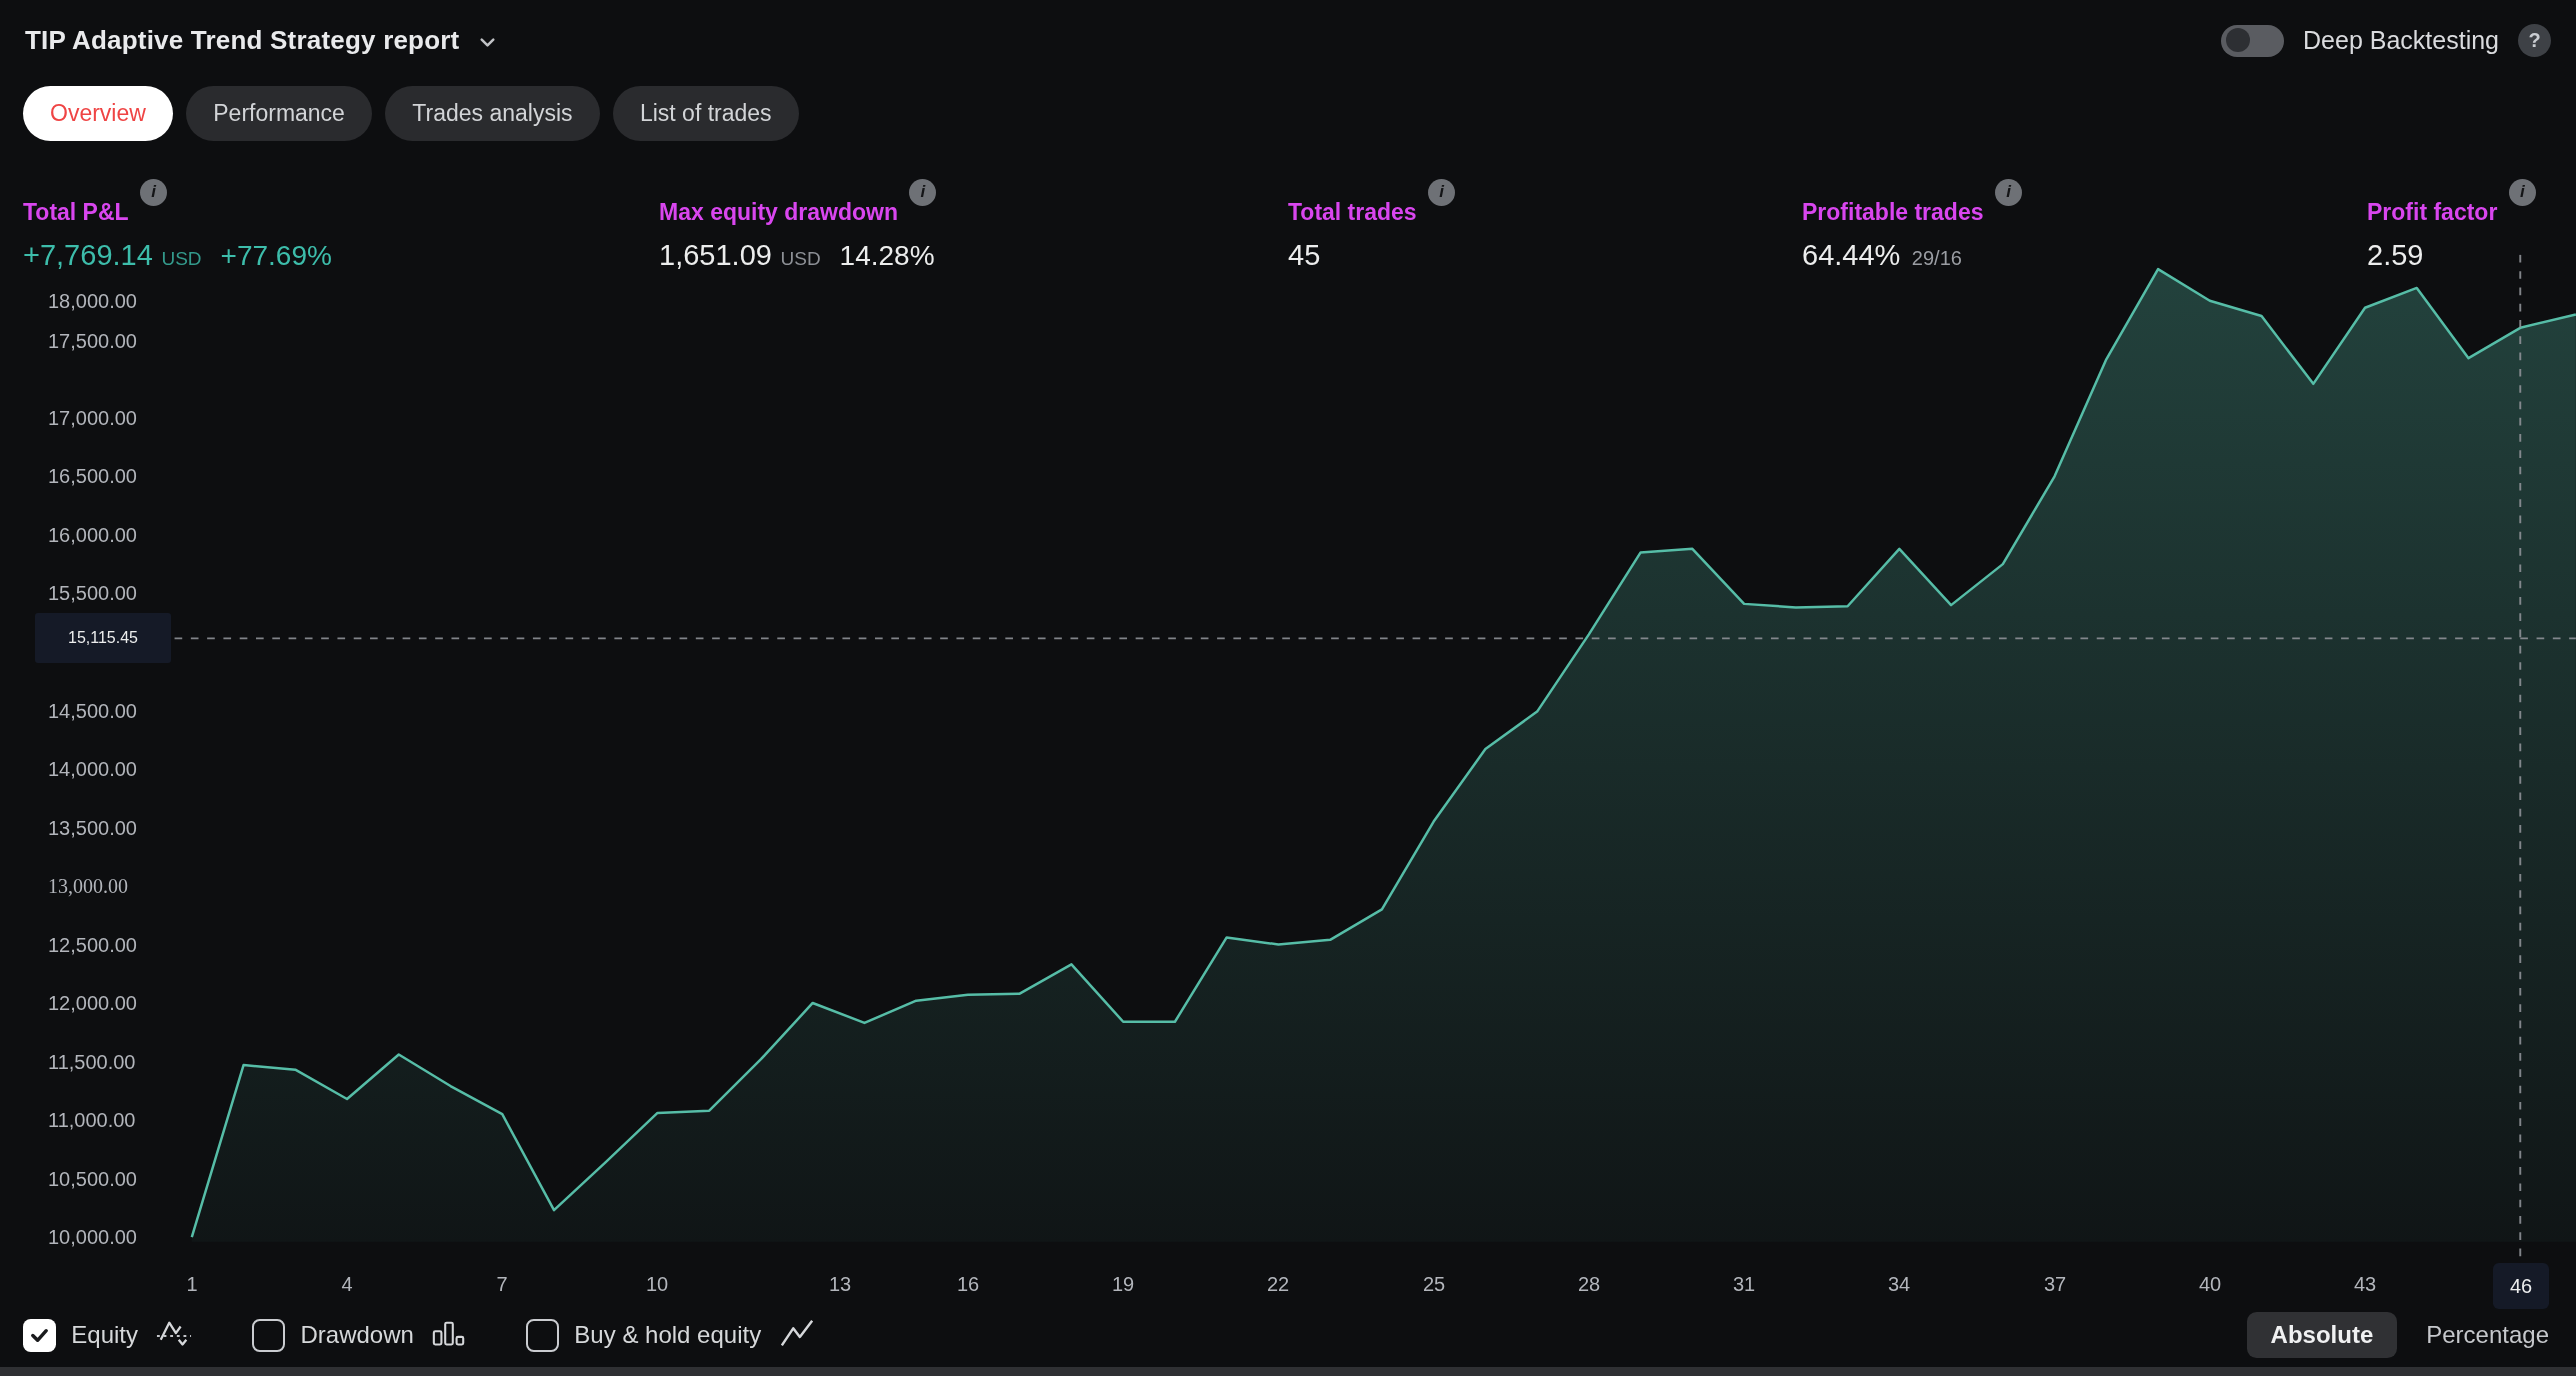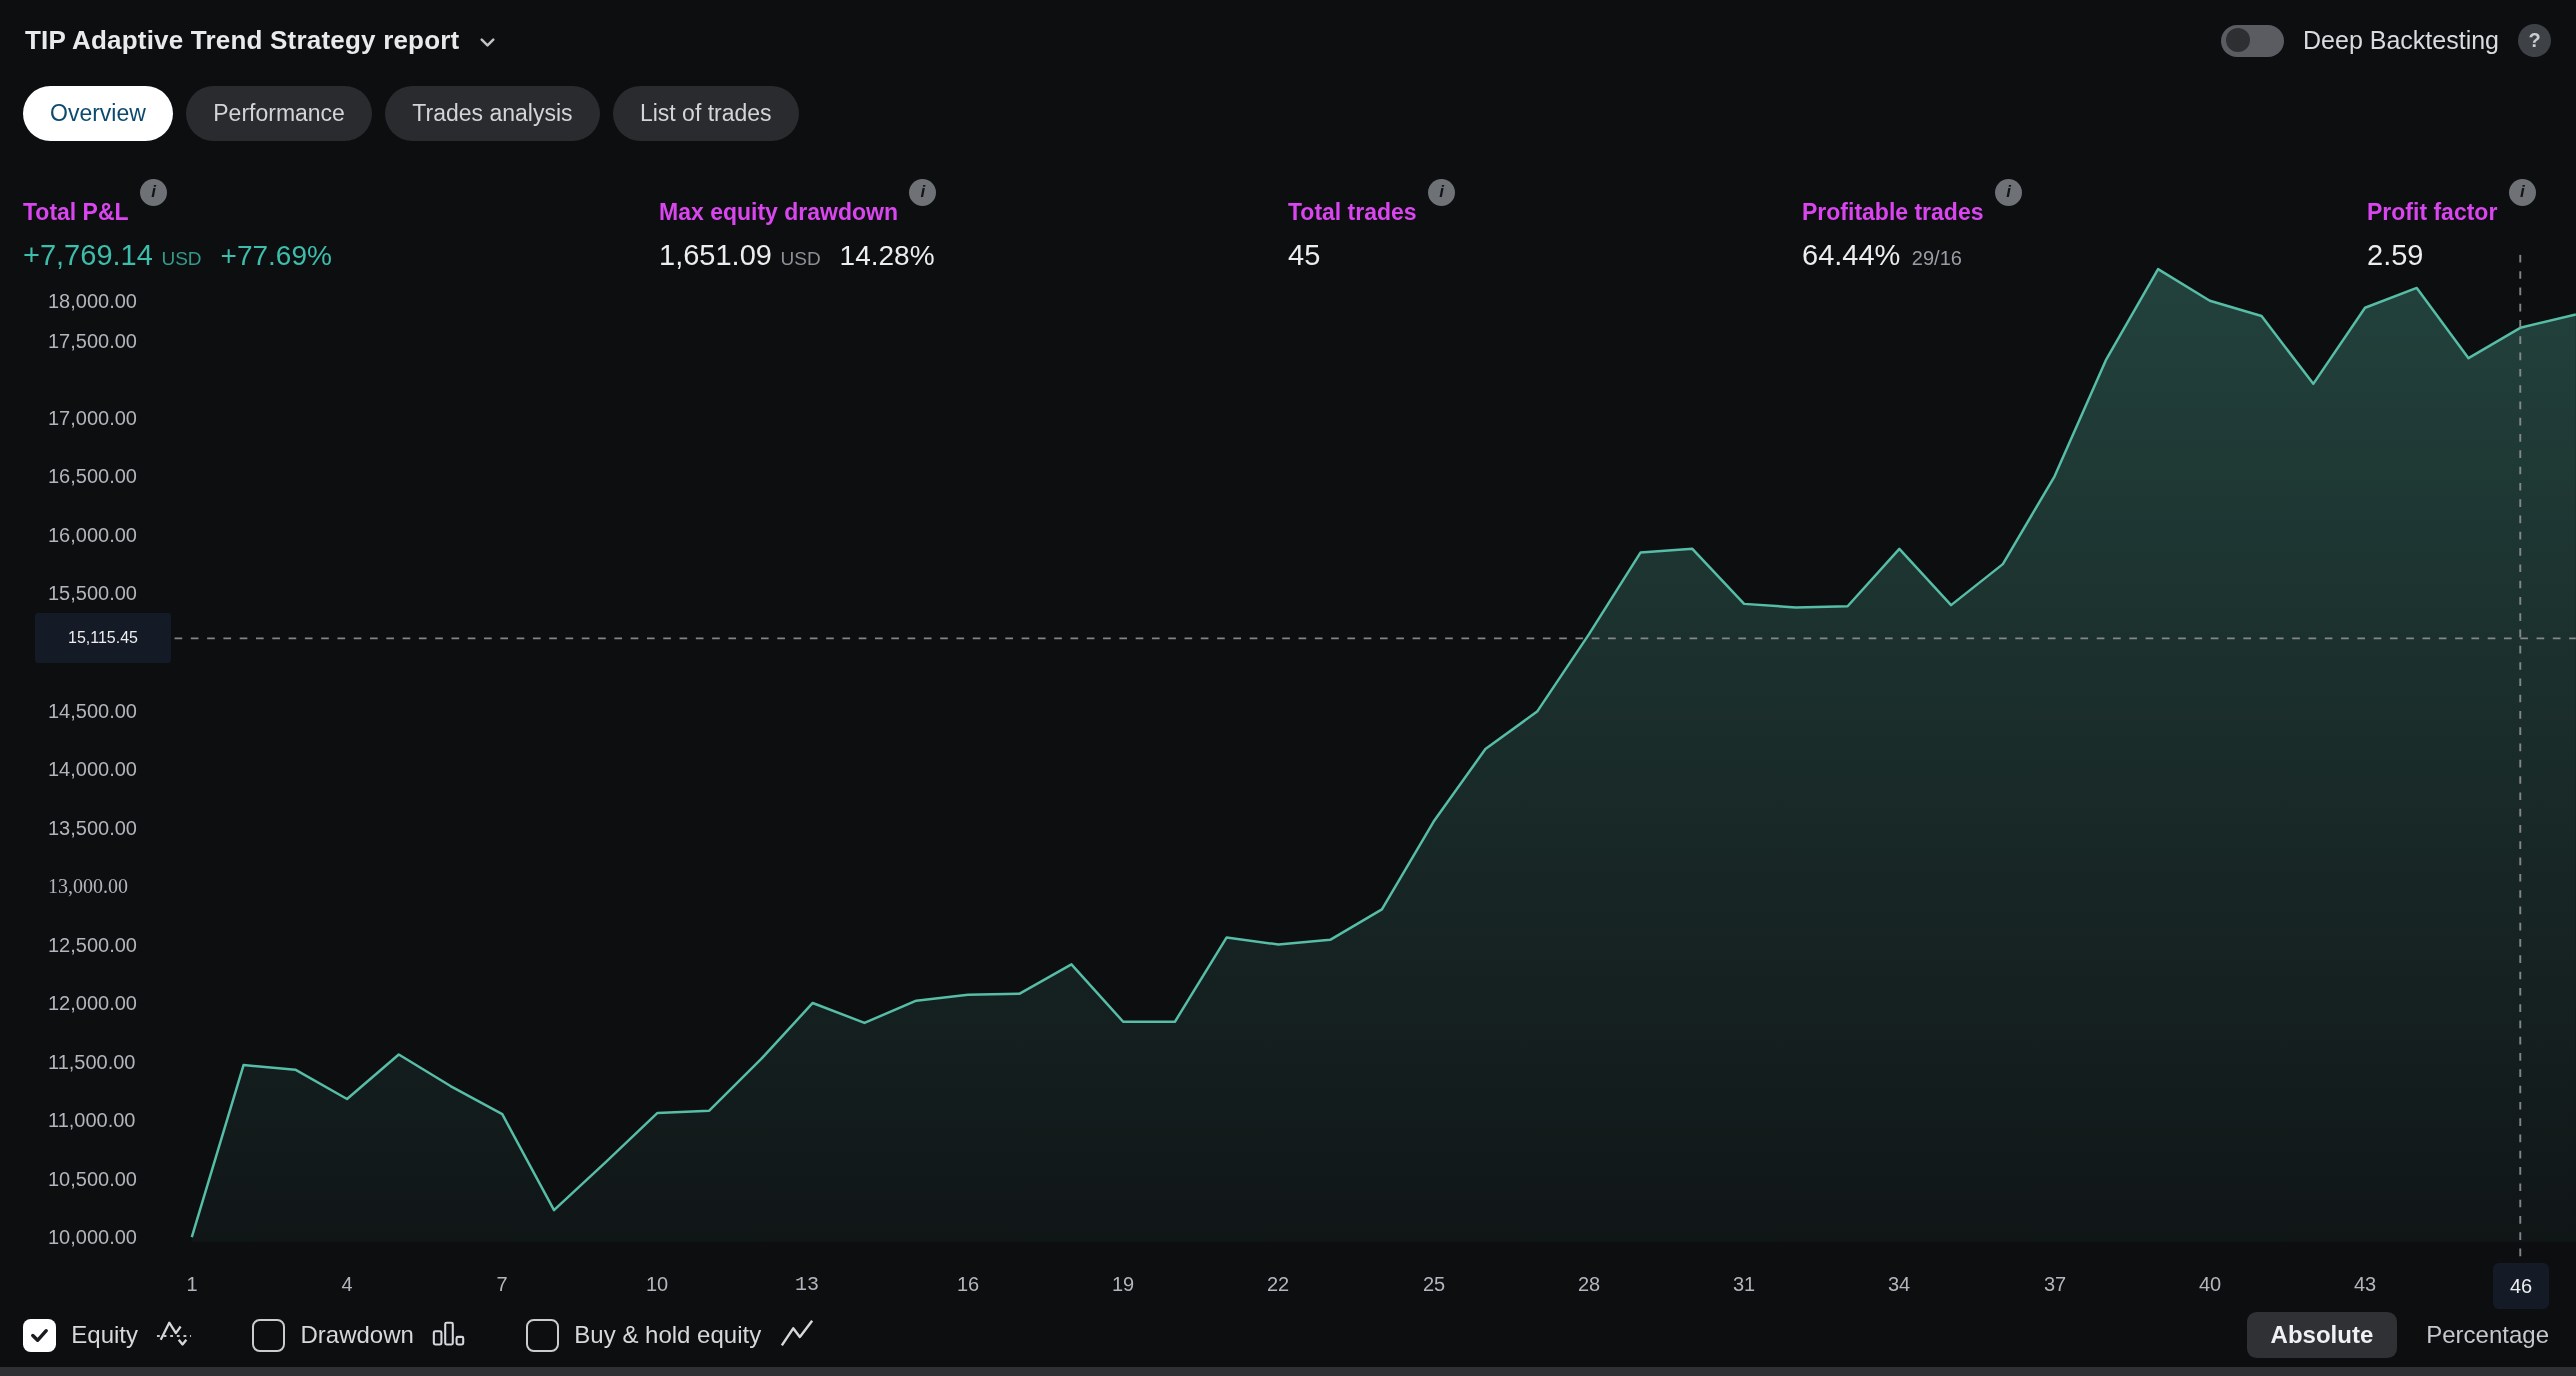--- a/index.html
+++ b/index.html
@@ -36,21 +36,21 @@
 
   
   .tabs {
     position:absolute; left:23px; top:86px; display:flex; gap:13.4px; z-index:10;
   }
   .tab {
     height:55px; padding:0 27px; border-radius:28px; background:#2a2b2e;
     color:#d2d4d7; font-size:23px; font-weight:500;
     display:flex; align-items:center; cursor:pointer; white-space:nowrap;
   }
-  .tab.active { background:#ffffff; color:#0c4a6e; }
+  .tab.active { background:#ffffff; color:#ef4444; }
 
   
   .stats { position:absolute; left:0; top:158px; width:2576px; height:105px; z-index:10; }
   .stat { position:absolute; top:0; }
   .stat:nth-child(1){ left:23px; }
   .stat:nth-child(2){ left:659px; }
   .stat:nth-child(3){ left:1288px; }
   .stat:nth-child(4){ left:1802px; }
   .stat:nth-child(5){ left:2367px; }
   .stat-label-row { display:flex; align-items:center; gap:11.5px; }
@@ -148,21 +148,21 @@
     <div class="y-tick" style="top: 1062px;">11,500.00</div>
     <div class="y-tick" style="top: 1120px;">11,000.00</div>
     <div class="y-tick" style="top: 1179px;">10,500.00</div>
     <div class="y-tick" style="top: 1237px;">10,000.00</div>
   </div>
 <div id="x-axis">
     <div class="x-tick" style="left: 192px;">1</div>
     <div class="x-tick" style="left: 347px;">4</div>
     <div class="x-tick" style="left: 502px;">7</div>
     <div class="x-tick" style="left: 657px;">10</div>
-    <div class="x-tick" style="left: 807px; font-family: Liberation Mono, monospace;">13</div>
+    <div class="x-tick" style="left: 840px;">13</div>
     <div class="x-tick" style="left: 968px;">16</div>
     <div class="x-tick" style="left: 1123px;">19</div>
     <div class="x-tick" style="left: 1278px;">22</div>
     <div class="x-tick" style="left: 1434px;">25</div>
     <div class="x-tick" style="left: 1589px;">28</div>
     <div class="x-tick" style="left: 1744px;">31</div>
     <div class="x-tick" style="left: 1899px;">34</div>
     <div class="x-tick" style="left: 2055px;">37</div>
     <div class="x-tick" style="left: 2210px;">40</div>
     <div class="x-tick" style="left: 2365px;">43</div>

